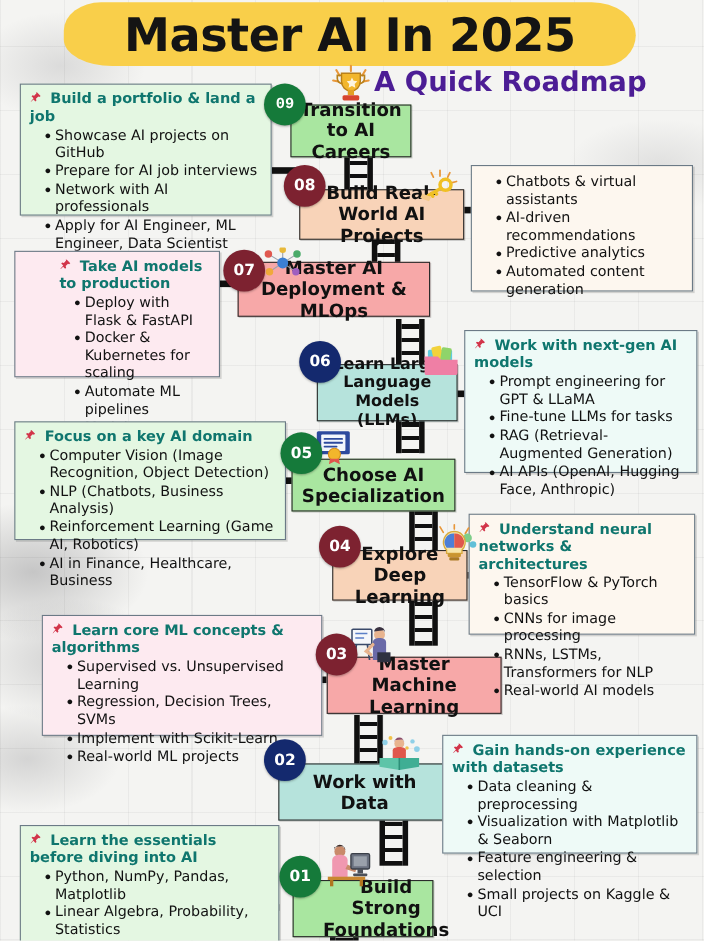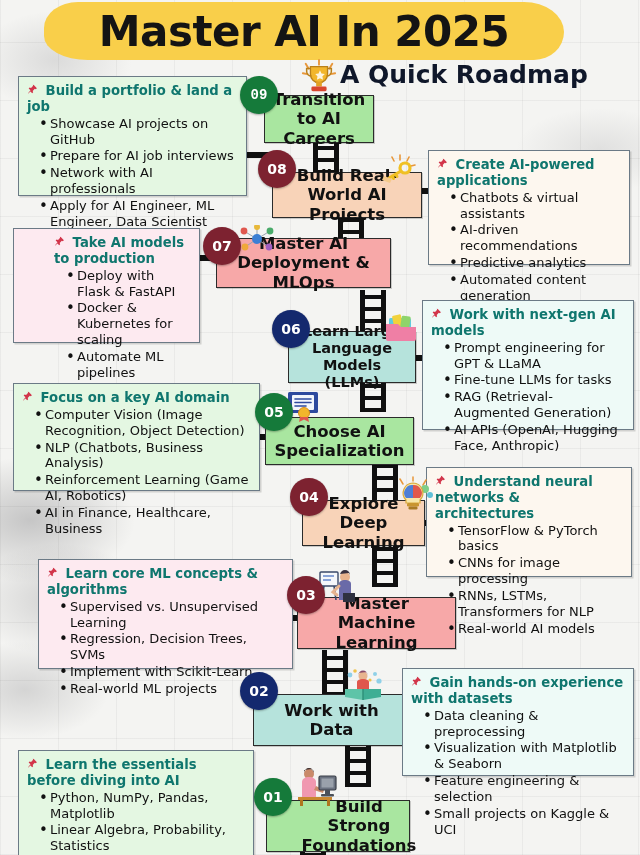--- a/index.html
+++ b/index.html
@@ -17,40 +17,40 @@
       radial-gradient(ellipse 130px 80px at 60px 600px, rgba(110,110,115,0.26), transparent 70%),
       radial-gradient(ellipse 120px 70px at 25px 690px, rgba(100,100,105,0.22), transparent 70%),
       radial-gradient(ellipse 110px 70px at 55px 60px, rgba(120,120,125,0.20), transparent 70%),
       radial-gradient(ellipse 120px 60px at 600px 150px, rgba(120,120,125,0.16), transparent 70%),
       radial-gradient(ellipse 90px 55px at 470px 760px, rgba(120,120,125,0.12), transparent 70%),
       #f4f4f2;
   }
 
   
   .title-wrap {
-    position: absolute; left: 44px; top: 2px; width: 520px; height: 58px; text-decoration: underline;
+    position: absolute; left: 58px; top: 2px; width: 520px; height: 58px; text-decoration: underline;
   }
   .title-blob {
     position: absolute; inset: 0;
     background: #f9cf4a;
     border-radius: 34px 40px 30px 44px / 26px 30px 28px 24px;
   }
   .title-text {
     position: absolute; inset: 0;
     display: flex; align-items: center; justify-content: center;
     font-family: "DejaVu Sans", sans-serif;
     font-weight: 900;
     font-size: 42px;
     letter-spacing: -0.5px;
     color: #141414;
     white-space: nowrap;
   }
   .subtitle {
     position: absolute; left: 340px; top: 60px;
-    font-weight: 900; font-size: 25px; color: #0f172a;
+    font-weight: 900; font-size: 25px; color: #4c1d95;
     white-space: nowrap;
   }
   .trophy-icon {
     position: absolute; left: 300px; top: 58px;
     width: 38px; height: 38px;
   }
 
   
   .ladder {
     position: absolute;
@@ -307,21 +307,21 @@
       <circle cx="28" cy="12" r="1.6"></circle>
     </g>
   <circle cx="21" cy="8" r="4.5" fill="#e8b48f"></circle>
   <path d="M16.5 7a4.5 4.5 0 0 1 9 0l-1-3-8 1z" fill="#8a4b6a"></path>
   <path d="M15 14c0-2 3-3 6-3s6 1 6 3v7H15z" fill="#e0574c"></path>
   <path d="M3 21h18v11L3 29z" fill="#5ec4a8"></path>
   <path d="M39 21H21v11l18-3z" fill="#3fae94"></path>
   <path d="M21 21v11" stroke="#2d8f78" stroke-width="1.4"></path>
 </svg>
 
-<div class="stage" style="left:266px; top:800px; width:144px; height:52px; background:#a9e6a0;padding-left:48px;">
+<div class="stage" style="left:266px; top:800px; width:128px; height:52px; background:#a9e6a0;padding-left:48px;">
   <span>Build Strong Foundations</span>
 </div>
 <div class="badge" style="left:254px; top:778px; background:#157a3a;">
   <span>01</span>
 </div>
 <svg class="deco" style="left:292px; top:764px; width:50px; height:42px;" viewBox="0 0 50 42">
   <circle cx="17" cy="10" r="5" fill="#c98a6a"></circle>
   <path d="M12 9a5 5 0 0 1 10 0l-2-4-8 1z" fill="#3a2a28"></path>
   <path d="M10 18c0-3 3-5 7-5s7 2 7 5v18H10z" fill="#f098b0"></path>
   <path d="M24 22l8 4-1 3-9-3z" fill="#c98a6a"></path>
@@ -343,26 +343,20 @@
   </div>
   <ul>
     <li>Showcase AI projects on GitHub</li>
     <li>Prepare for AI job interviews</li>
     <li>Network with AI professionals</li>
     <li>Apply for AI Engineer, ML Engineer, Data Scientist roles</li>
   </ul>
 </div>
 
 <div class="card" style="left:428px; top:150px; width:202px; height:115px; background:#fdf7ef;">
-  <div class="headline">
-    <span class="pin"><svg width="11" height="11" viewBox="0 0 12 12">
-          <path d="M7.4 1.2l3.4 3.4-1.2 1-1.1-.4-2.3 2.3.5 1.6-1 1-2-2-2.6 2.6.1-.7L3.8 6.9l-2-2 1-1 1.6.5L6.7 2l-.4-1.1z" fill="#d2354a"></path>
-        </svg></span>
-    <span>Create AI-powered applications</span>
-  </div>
   <ul>
     <li>Chatbots &amp; virtual assistants</li>
     <li>AI-driven recommendations</li>
     <li>Predictive analytics</li>
     <li>Automated content generation</li>
   </ul>
 </div>
 
 <div class="card" style="left:13px; top:228px; width:187px; height:115px; background:#fdeaf0;padding-left:40px;">
   <div class="headline">

